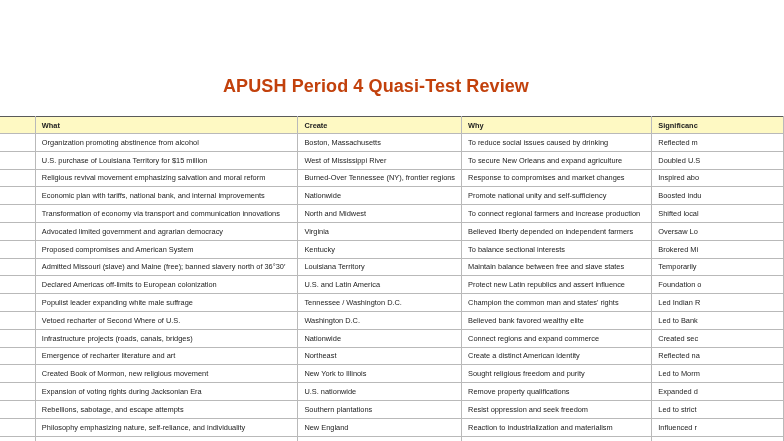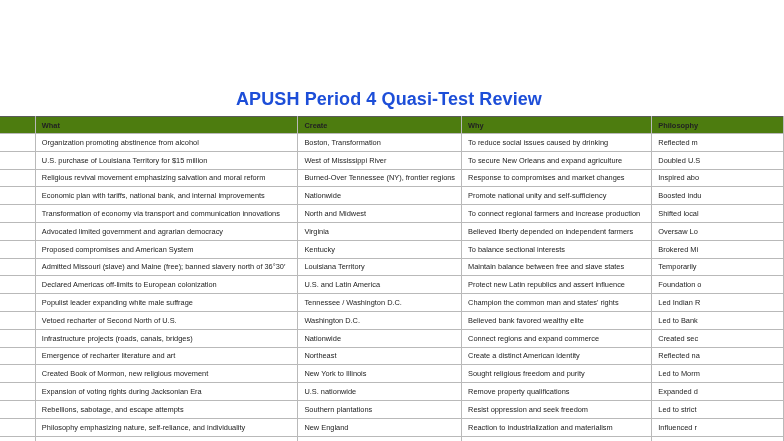--- a/index.html
+++ b/index.html
@@ -16,23 +16,23 @@
       color: #1a1a1a;
     }
     .page-title {
       position: absolute;
       left: 0;
       top: 76px;
       width: 752px;
       text-align: center;
       font-size: 18px;
       font-weight: bold;
-      color: #1d4ed8;
+      color: #c2410c;
       letter-spacing: 0.1px;
-      margin: 13px;
+      margin: 0;
     }
     .table-wrap {
       position: absolute;
       left: -120px;
       top: 116px;
     }
     table.review-table {
       border-collapse: collapse;
       table-layout: fixed;
       font-size: 7.4px;
@@ -50,21 +50,21 @@
       border: 1px solid #b9b9b9;
       white-space: nowrap;
       overflow: hidden;
       text-align: left;
       vertical-align: middle;
     }
     table.review-table thead tr {
       border-top: 1.5px solid #555;
     }
     table.review-table th {
-      background: #4d7c0f;
+      background: #fef9c3;
       font-weight: bold;
       color: #222;
       height: 17px;
       border-top: 1.5px solid #5a5a5a;
     }
     table.review-table td {
       color: #222;
     }
   </style>
 </head>
@@ -80,28 +80,28 @@
         <col class="c-where">
         <col class="c-why">
         <col class="c-sig">
     </colgroup>
     <thead>
       <tr>
         <th></th>
         <th>What</th>
         <th>Create</th>
         <th>Why</th>
-        <th>Philosophy</th>
+        <th>Significanc</th>
       </tr>
     </thead>
     <tbody>
       <tr>
           <td>Reformers like Lyman Beecher</td>
           <td>Organization promoting abstinence from alcohol</td>
-          <td>Boston, Transformation</td>
+          <td>Boston, Massachusetts</td>
           <td>To reduce social issues caused by drinking</td>
           <td>Reflected m</td>
         </tr>
       <tr>
           <td>Monroe, Napoleon</td>
           <td>U.S. purchase of Louisiana Territory for $15 million</td>
           <td>West of Mississippi River</td>
           <td>To secure New Orleans and expand agriculture</td>
           <td>Doubled U.S</td>
         </tr>
@@ -156,21 +156,21 @@
         </tr>
       <tr>
           <td>rat</td>
           <td>Populist leader expanding white male suffrage</td>
           <td>Tennessee / Washington D.C.</td>
           <td>Champion the common man and states' rights</td>
           <td>Led Indian R</td>
         </tr>
       <tr>
           <td>as Biddle</td>
-          <td>Vetoed recharter of Second North of U.S.</td>
+          <td>Vetoed recharter of Second Where of U.S.</td>
           <td>Washington D.C.</td>
           <td>Believed bank favored wealthy elite</td>
           <td>Led to Bank</td>
         </tr>
       <tr>
           <td></td>
           <td>Infrastructure projects (roads, canals, bridges)</td>
           <td>Nationwide</td>
           <td>Connect regions and expand commerce</td>
           <td>Created sec</td>

